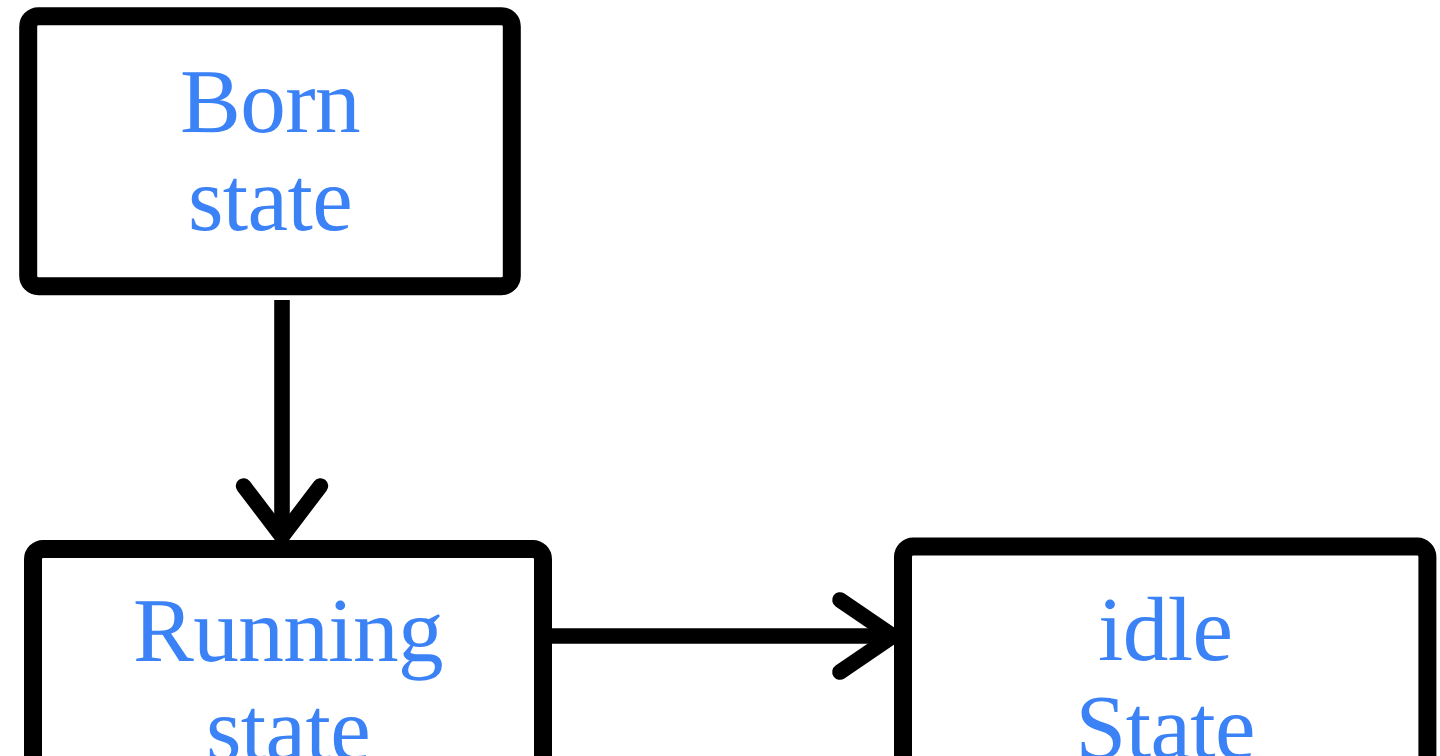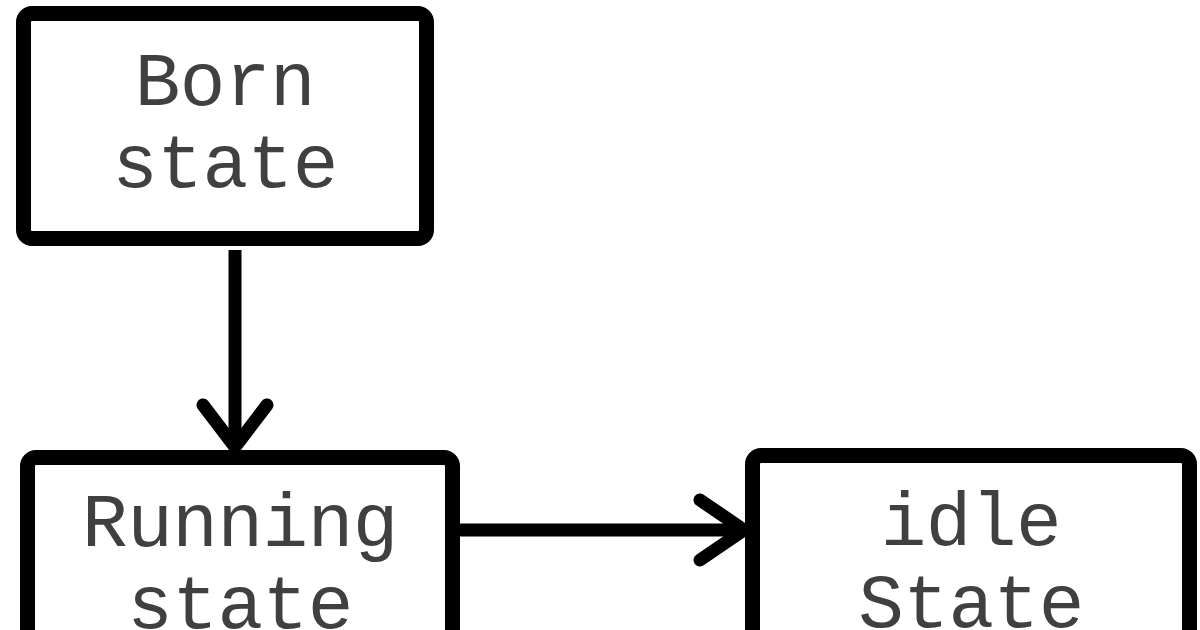--- a/index.html
+++ b/index.html
@@ -21,25 +21,25 @@
     box-sizing: border-box;
     background: #ffffff;
     border: 15px solid #000000;
     border-radius: 16px;
     display: flex;
     flex-direction: column;
     align-items: center;
     justify-content: center;
   }
   .state-label {
-    font-family: Liberation Mono, monospace;
+    font-family: Liberation Serif, serif;
     font-size: 76px;
     font-weight: 400;
     line-height: 1.08;
-    color: #404040;
+    color: #3b82f6;
     text-align: center;
     white-space: pre-line;
     letter-spacing: -0.5px;
   }
   
   #box-born {
     left: 16px;
     top: 6px;
     width: 418px;
     height: 240px;

